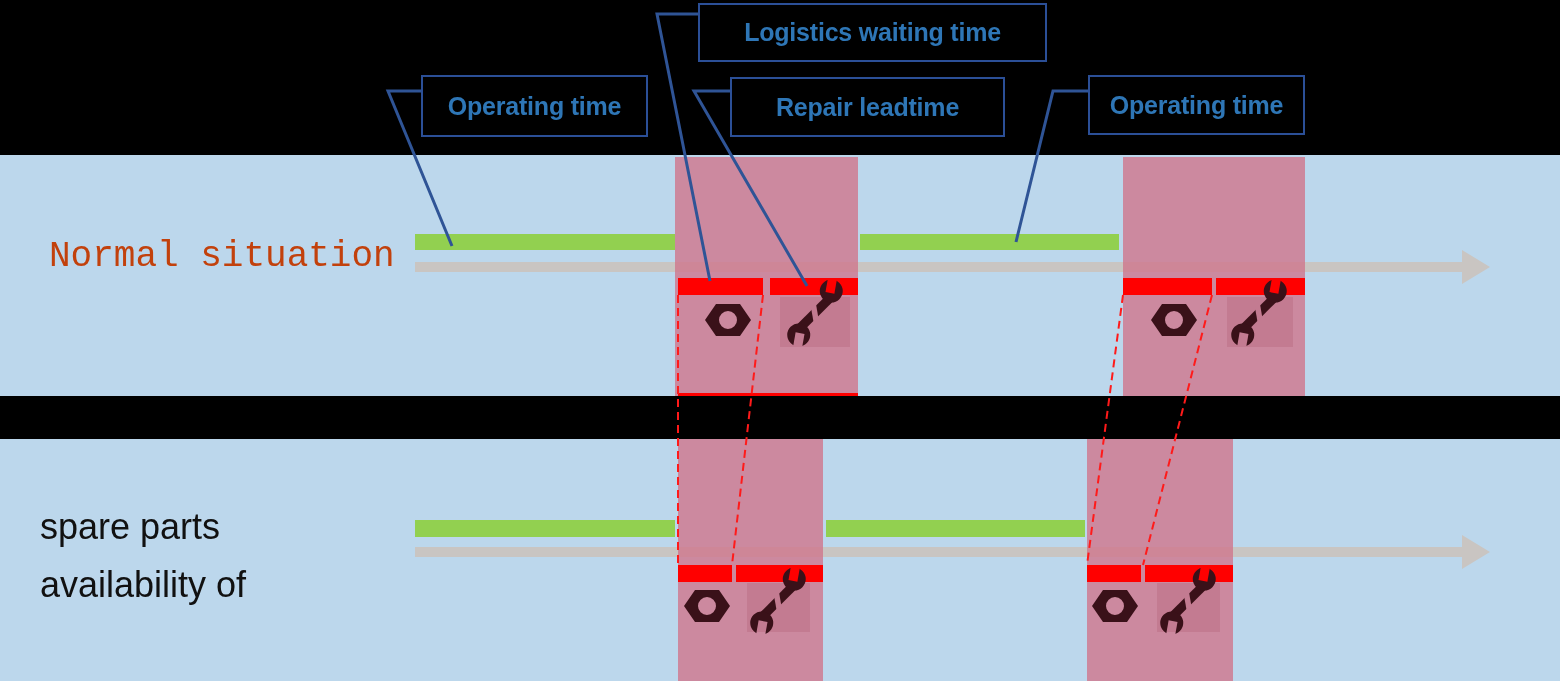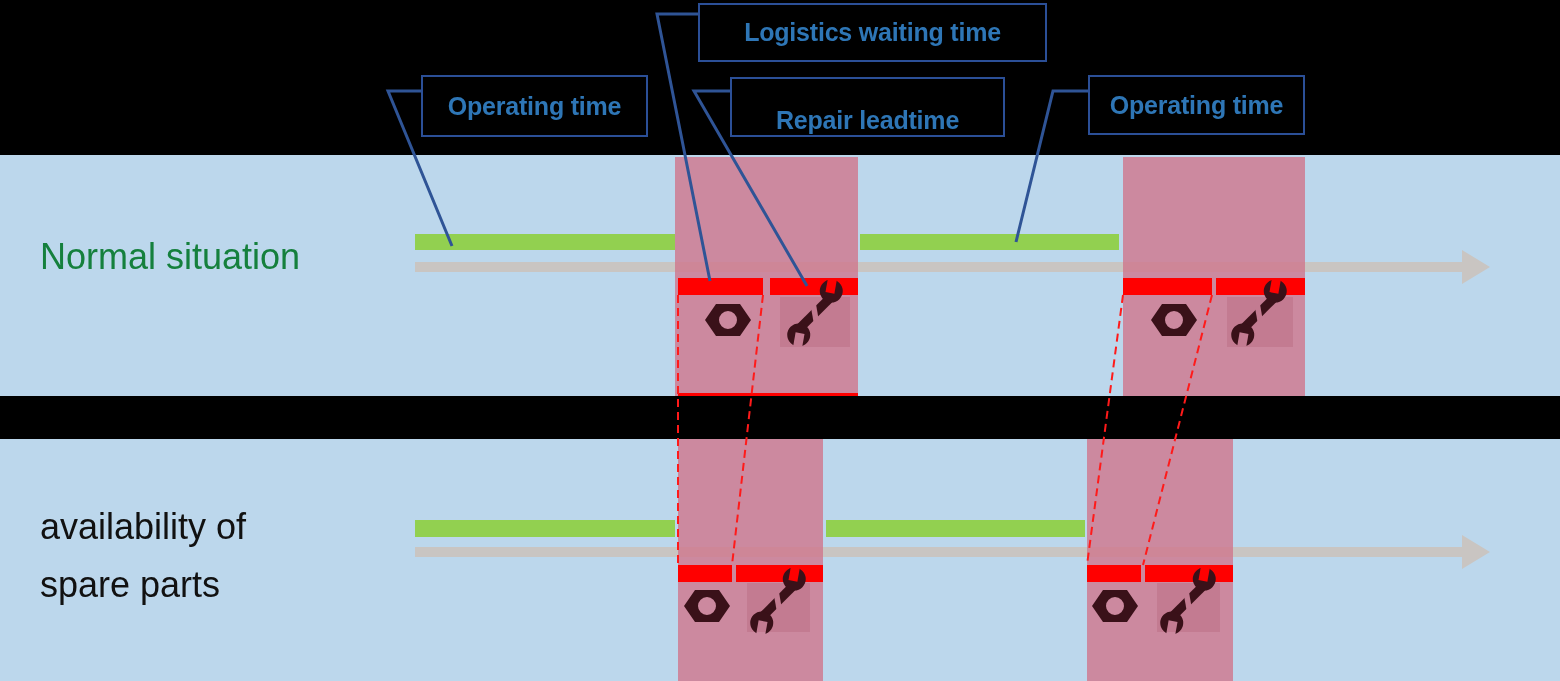--- a/index.html
+++ b/index.html
@@ -48,33 +48,33 @@
       <polyline points="730,91 694,91 807,286" fill="none" stroke="#2F5496" stroke-width="3"></polyline>
       <polyline points="1088,91 1053,91 1016,242" fill="none" stroke="#2F5496" stroke-width="3"></polyline>
     </svg>
 
   <div class="callout-box" style="left: 421px; top: 75px; width: 227px; height: 62px; border: 2.5px solid rgb(43, 79, 151); color: rgb(46, 118, 182);">
     <span>Operating time</span>
   </div>
   <div class="callout-box" style="left: 698px; top: 3px; width: 349px; height: 59px; border: 2.5px solid rgb(43, 79, 151); color: rgb(46, 118, 182);">
     <span>Logistics waiting time</span>
   </div>
-  <div class="callout-box" style="left: 730px; top: 77px; width: 275px; height: 60px; border: 2.5px solid rgb(43, 79, 151); color: rgb(46, 118, 182); align-items: flex-end;">
+  <div class="callout-box" style="left: 730px; top: 77px; width: 275px; height: 60px; border: 2.5px solid rgb(43, 79, 151); color: rgb(46, 118, 182);">
     <span>Repair leadtime</span>
   </div>
   <div class="callout-box" style="left: 1088px; top: 75px; width: 217px; height: 60px; border: 2.5px solid rgb(43, 79, 151); color: rgb(46, 118, 182);">
     <span>Operating time</span>
   </div>
 
-  <div class="row-label" style="left: 40px; top: 228px; color: #15803d;">
+  <div class="row-label" style="left: 49px; top: 228px; color: #c2410c; font-family: Liberation Mono, monospace;">
     <div>Normal situation</div>
   </div>
   <div class="row-label" style="left: 40px; top: 498px; color: rgb(17, 17, 17);">
+    <div>spare parts</div>
     <div>availability of</div>
-    <div>spare parts</div>
   </div>
 
 <div class="greenbar" style="left: 415px; top: 234px; width: 260px; height: 16px; background: rgb(146, 208, 80);"></div>
     <div class="greenbar" style="left: 860px; top: 234px; width: 259px; height: 16px; background: rgb(146, 208, 80);"></div>
     <div class="grayshaft" style="left: 415px; top: 262px; width: 1047px; height: 10px; background: rgb(201, 197, 194);"></div>
     <div class="arrowhead" style="left: 1462px; top: 250px; border-left: 28px solid rgb(201, 197, 194);"></div>
     <div class="pinkregion" style="left: 675px; top: 157px; width: 183px; height: 239px; background: rgb(208, 118, 140); opacity: 0.8;"></div>
     <div class="pinkregion" style="left: 1123px; top: 157px; width: 182px; height: 239px; background: rgb(208, 118, 140); opacity: 0.8;"></div>
     <div class="redbar" style="left: 678px; top: 278px; width: 85px; height: 17px; background: rgb(255, 0, 0);"></div>
     <div class="redbar" style="left: 770px; top: 278px; width: 88px; height: 17px; background: rgb(255, 0, 0);"></div>

